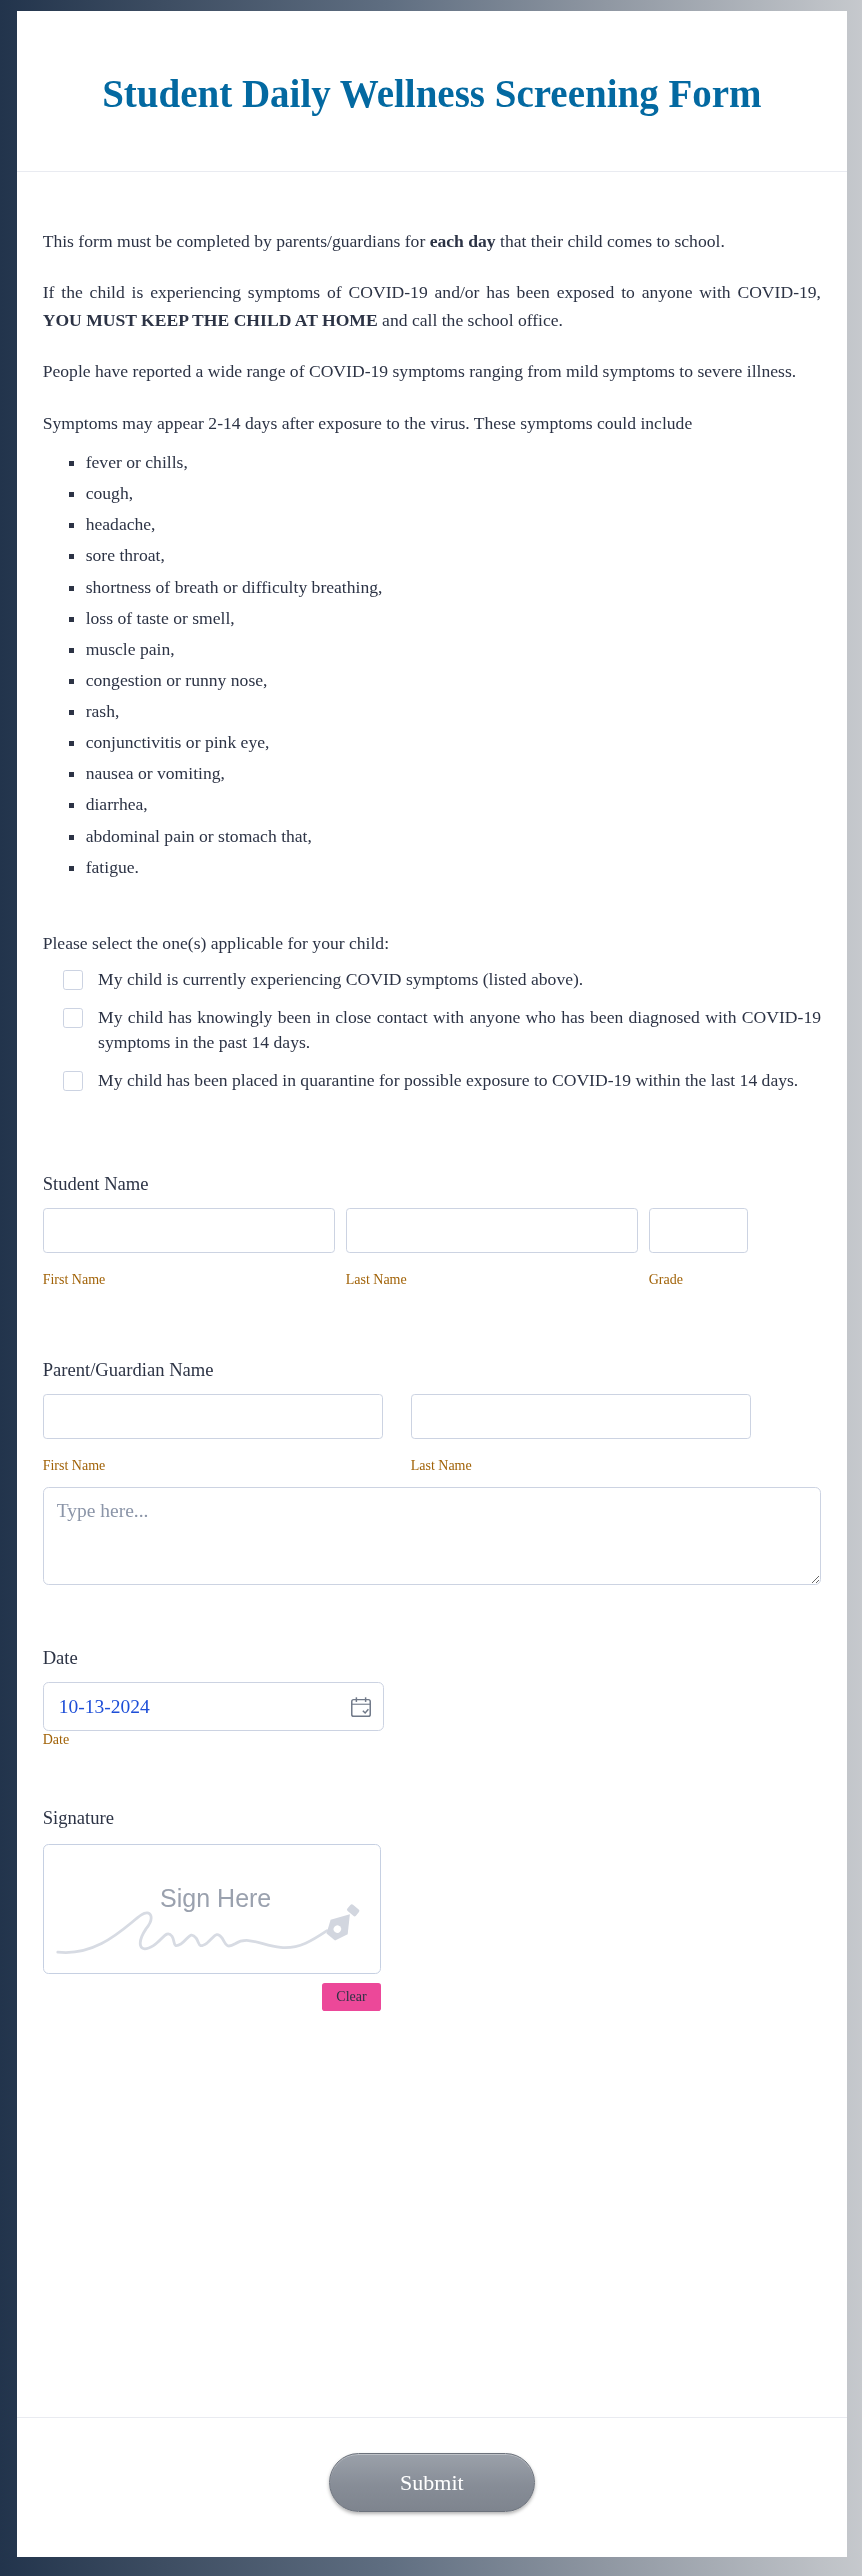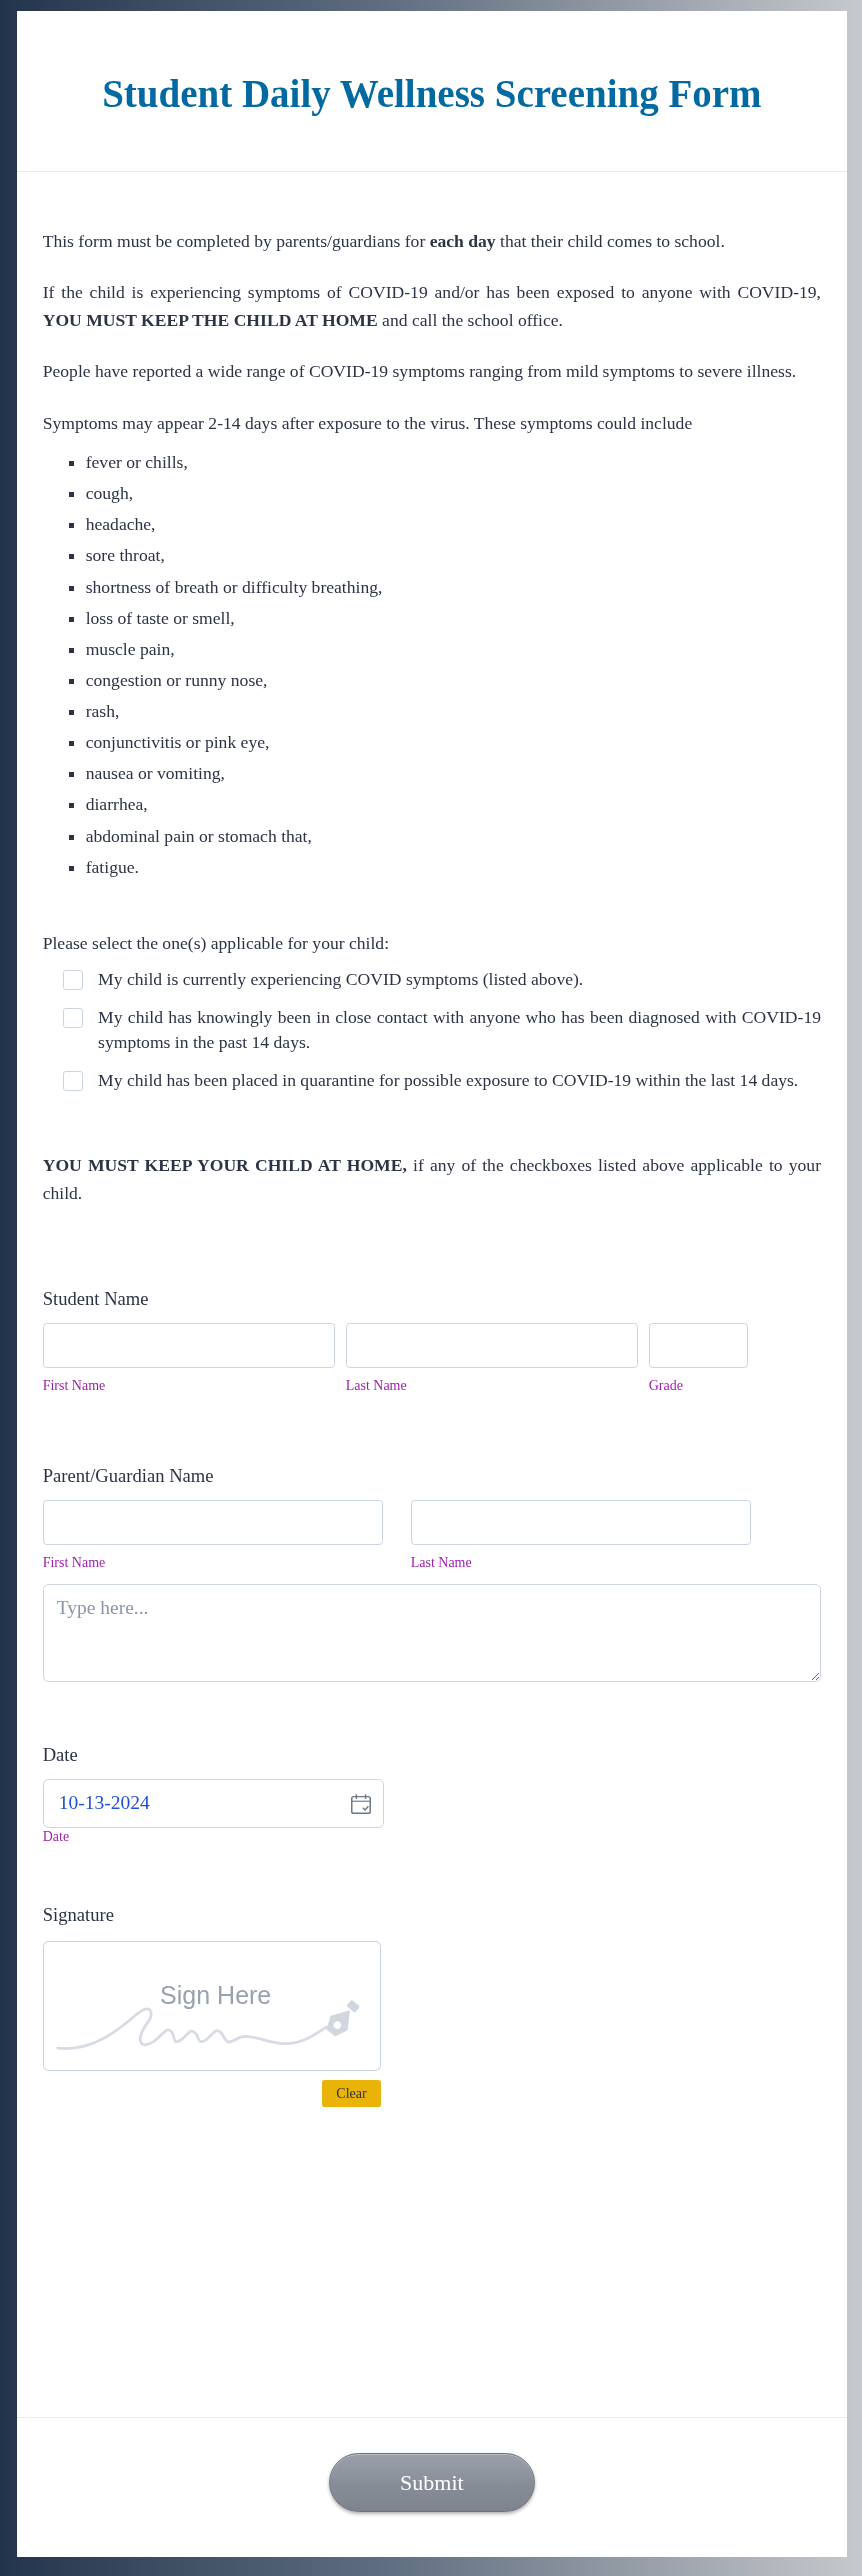--- a/index.html
+++ b/index.html
@@ -57,21 +57,21 @@
   .lbl-sign     { margin-top: 59px; }
 
   .input-row { display: flex; margin-top: 13px; }
   .input-col { display: flex; flex-direction: column; }
   .text-input {
     height: 45px; width: 100%;
     border: 0.9px solid #ccd3e2; border-radius: 3.7px;
     background: #fff; padding: 0 11px;
     font-family: "Liberation Serif", serif; font-size: 17.6px; color: #2c3345;
   }
-  .sub-label { font-size: 14px; color: #a21caf; margin-top: 10px; }
+  .sub-label { font-size: 14px; color: #a16207; margin-top: 19px; }
 
   .w-first  { width: 292px; margin-right: 11px; }
   .w-last   { width: 292px; margin-right: 11px; }
   .w-grade  { width: 99px; }
   .w-pfirst { width: 340px; margin-right: 28px; }
   .w-plast  { width: 340px; }
 
   .notes-area {
     width: 100%; height: 98px; margin-top: 13px;
     border: 0.9px solid #ccd3e2; border-radius: 5.6px;
@@ -102,21 +102,21 @@
     overflow: hidden;
   }
   .sig-hint {
     position: absolute; top: 39px; left: 8px; right: 0; text-align: center;
     font-family: "Liberation Sans", sans-serif; font-size: 25px; color: #9aa1ae;
   }
   .sig-art { position: absolute; left: 9.3px; bottom: 7.4px; }
   .sig-clear-row { width: 338px; text-align: right; margin-top: 9.3px; }
   .clear-btn {
     display: inline-block; border: none; cursor: pointer;
-    background: #eab308; color: #2c3345; border-radius: 2.8px;
+    background: #ec4899; color: #2c3345; border-radius: 2.8px;
     font-family: "Liberation Serif", serif; font-size: 14px; padding: 5.6px 14px;
   }
 
   
   .submit-section {
     margin-top: auto;
     border-top: 0.9px solid #e9ebf1;
     padding: 35px 0 45px;
     text-align: center;
   }
@@ -174,21 +174,20 @@
       </div>
       <div class="option-row">
         <input type="checkbox" class="checkbox" style="">
         <span class="option-label">My child has knowingly been in close contact with anyone who has been diagnosed with COVID-19 symptoms in the past 14 days.</span>
       </div>
       <div class="option-row">
         <input type="checkbox" class="checkbox" style="">
         <span class="option-label">My child has been placed in quarantine for possible exposure to COVID-19 within the last 14 days.</span>
       </div>
 
-      <p class="warning"><b>YOU MUST KEEP YOUR CHILD AT HOME,</b><span> if any of the checkboxes listed above applicable to your child.</span></p>
 
       
       <div class="field-label lbl-student">Student Name</div>
       <div class="input-row">
         <div class="input-col w-first">
           <input type="text" class="text-input" style="">
           <span class="sub-label">First Name</span>
         </div>
         <div class="input-col w-last">
           <input type="text" class="text-input" style="">

